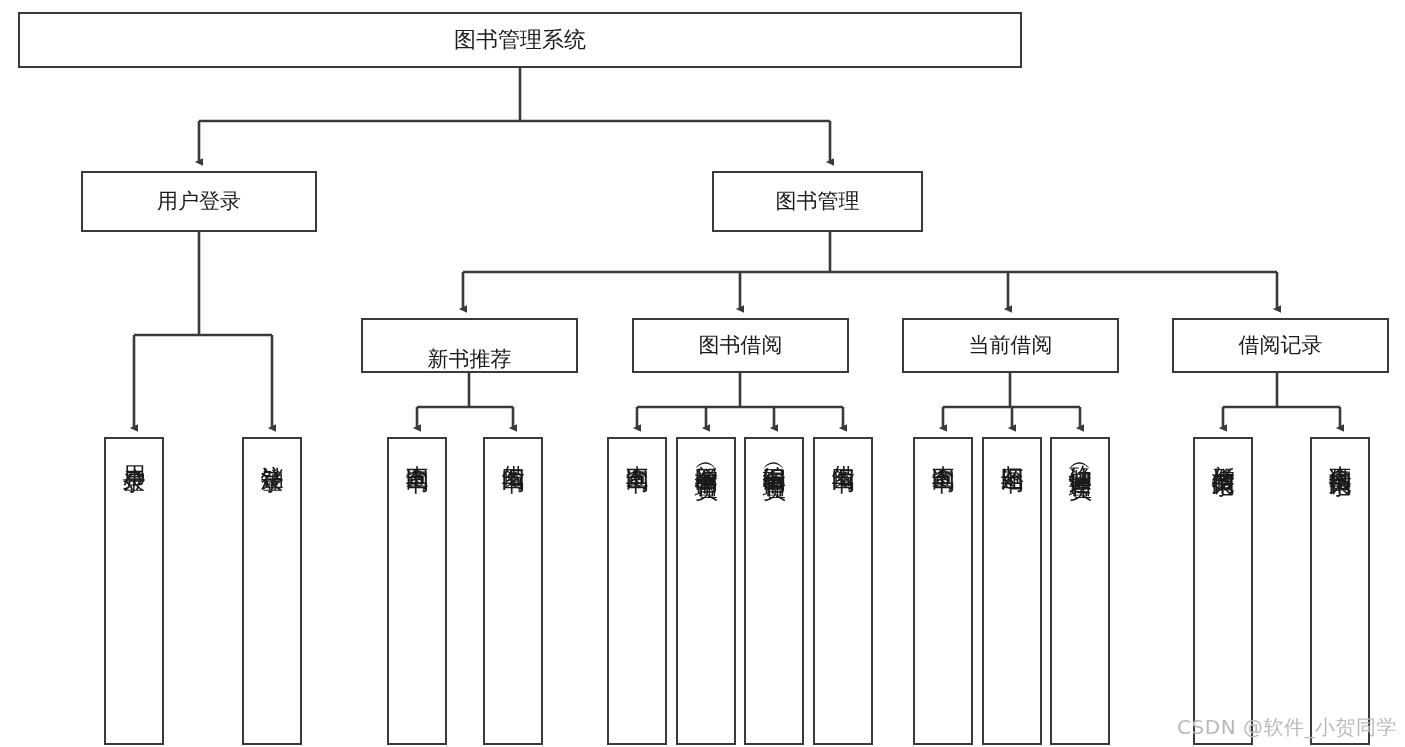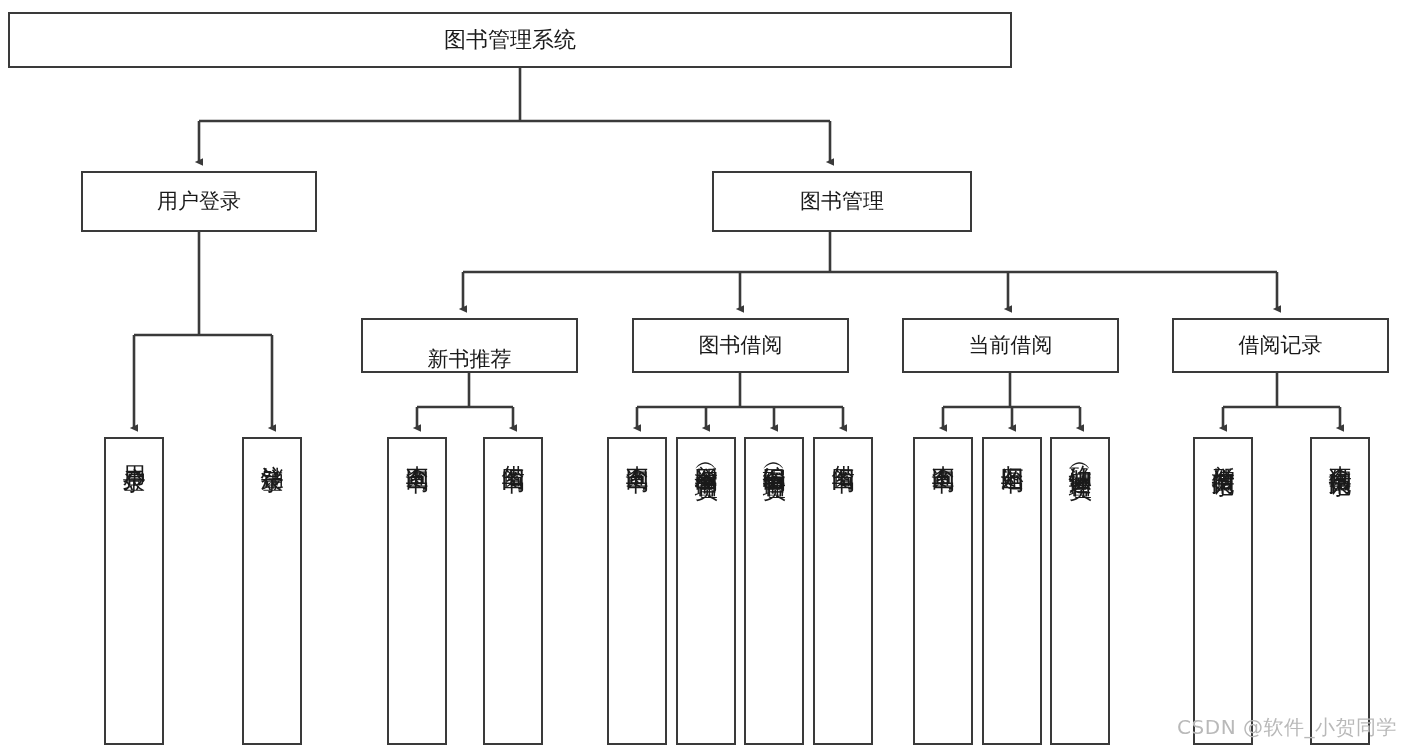--- a/index.html
+++ b/index.html
@@ -128,28 +128,28 @@
       <path d="M1012,407 L1012,428" marker-end="url(#arrowhead)"></path>
       <path d="M1080,407 L1080,428" marker-end="url(#arrowhead)"></path>
 
       <path d="M1277,373 L1277,407"></path>
       <path d="M1223,407 L1340,407"></path>
       <path d="M1223,407 L1223,428" marker-end="url(#arrowhead)"></path>
       <path d="M1340,407 L1340,428" marker-end="url(#arrowhead)"></path>
     </g>
   </svg>
 
-  <div class="node root" style="left:8px; top:12px; width:1004px; height:56px;">
+  <div class="node root" style="left:18px; top:12px; width:1004px; height:56px;">
     <span class="node-label">图书管理系统</span>
   </div>
 
   <div class="node level1" style="left:81px; top:171px; width:236px; height:61px;">
     <span class="node-label">用户登录</span>
   </div>
-  <div class="node level1" style="left:712px; top:171px; width:260px; height:61px;">
+  <div class="node level1" style="left:712px; top:171px; width:211px; height:61px;">
     <span class="node-label">图书管理</span>
   </div>
 
   <div class="node level2" style="left:361px; top:318px; width:217px; height:55px;align-items:flex-end;">
     <span class="node-label">新书推荐</span>
   </div>
   <div class="node level2" style="left:902px; top:318px; width:217px; height:55px;">
     <span class="node-label">当前借阅</span>
   </div>
   <div class="node level2" style="left:632px; top:318px; width:217px; height:55px;">

